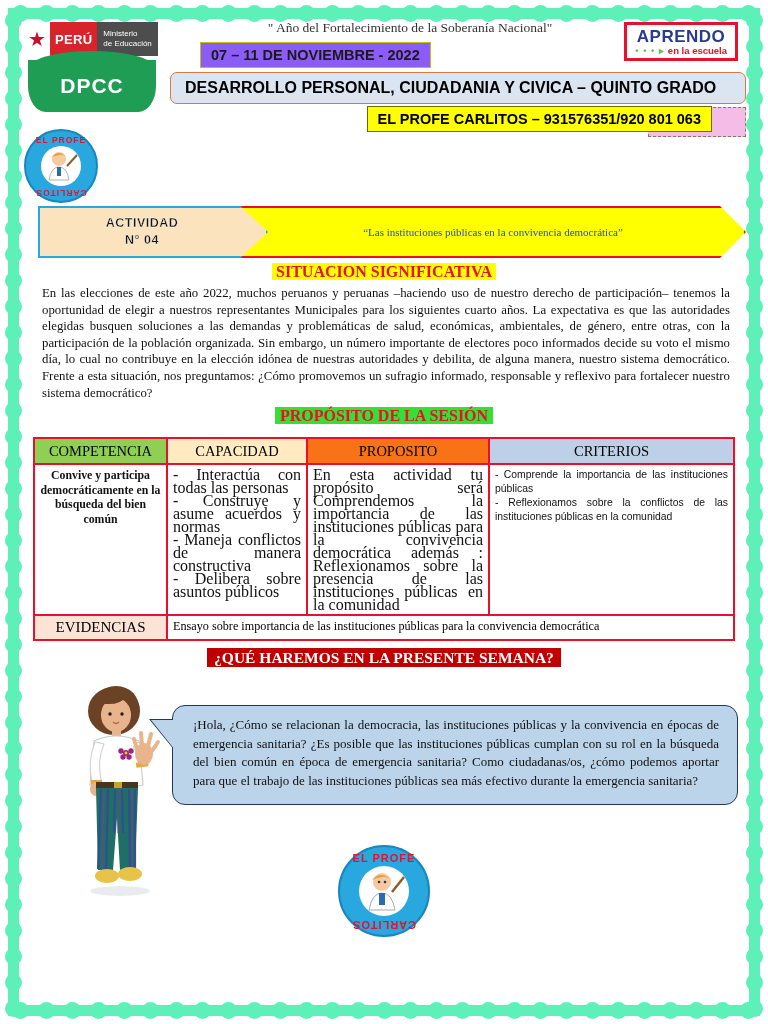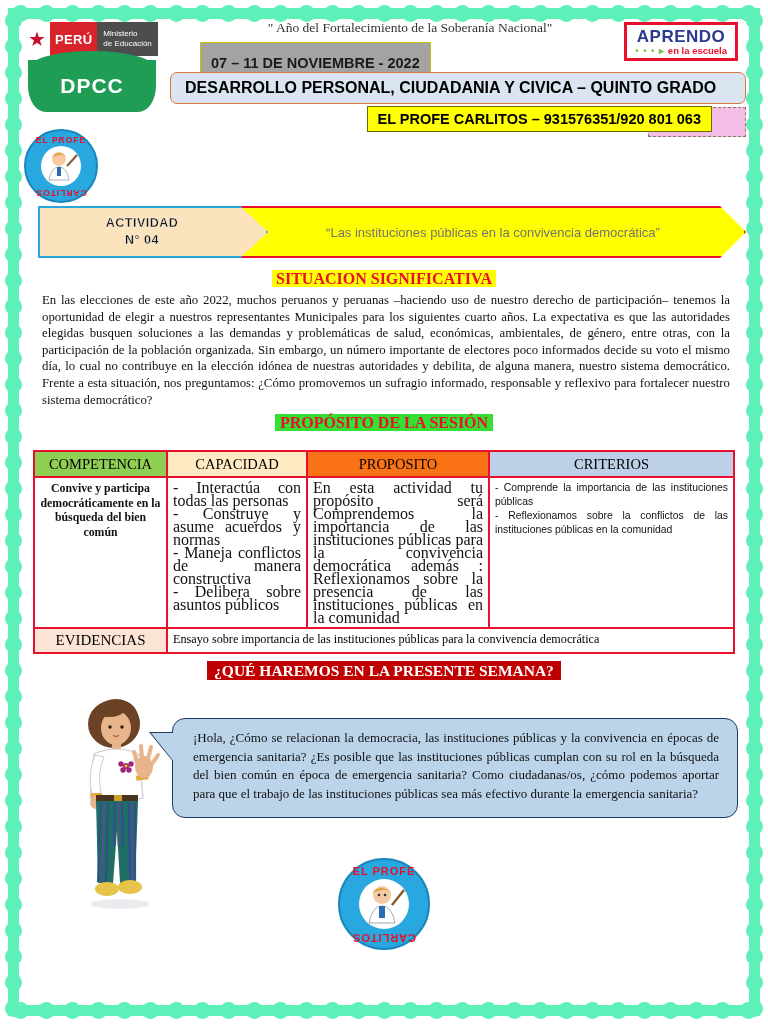--- a/index.html
+++ b/index.html
@@ -79,22 +79,22 @@
   }
 
   .year-title {
     position: absolute; left: 180px; top: 0px; width: 420px;
     text-align: center; font-size: 13.5px; color: #333;
     font-family: "Liberation Serif", serif;
   }
 
   .date-box {
     position: absolute; left: 180px; top: 22px;
-    background: #a3a3a3; border: 1px solid #c9c000;
-    padding: 12px 10px;
+    background: #8b5cf6; border: 1px solid #c9c000;
+    padding: 4px 10px;
     font-family: "Liberation Sans", sans-serif;
     font-weight: bold; font-size: 14.5px; color: #1a1a1a;
   }
 
   .aprendo-box {
     position: absolute; right: 10px; top: 2px;
     border: 3px solid #e8112d; background: #fff;
     padding: 3px 8px 2px; text-align: center;
   }
   .aprendo-1 {
@@ -177,22 +177,22 @@
   
   .act-row { position: relative; height: 52px; margin-top: 4px; }
   .chev-yellow {
     position: absolute; left: 190px; right: 2px; top: 0; height: 52px;
     background: #ffff00;
     border: 2px solid #e8112d;
     clip-path: polygon(0 0, calc(100% - 26px) 0, 100% 50%, calc(100% - 26px) 100%, 0 100%, 24px 50%);
     display: flex; align-items: center; justify-content: center;
   }
   .chev-yellow span {
-    font-family: Liberation Sans, sans-serif;
-    font-size: 13px; color: #737373; padding-left: 30px;
+    font-family: Liberation Serif, serif;
+    font-size: 11px; color: #1d4ed8; padding-left: 30px;
   }
   .chev-peach {
     position: absolute; left: 18px; top: 0; width: 230px; height: 52px;
     background: #fae3bd;
     border: 2px solid #29a8e0;
     clip-path: polygon(0 0, calc(100% - 28px) 0, 100% 50%, calc(100% - 28px) 100%, 0 100%);
     display: flex; flex-direction: column;
     align-items: center; justify-content: center;
     z-index: 2;
   }
@@ -200,21 +200,21 @@
     font-family: "Liberation Sans", sans-serif;
     font-weight: bold; font-size: 12.5px; color: #111;
     letter-spacing: .5px; line-height: 17px;
     padding-right: 22px;
     text-align: right;
     -webkit-text-stroke: .3px #fff;
   }
 
   
   .sit-title {
-    text-align: center; margin-top: 12px;
+    text-align: center; margin-top: 5px;
   }
   .sit-title span {
     background: #ffff00; color: #e8112d;
     font-family: "Liberation Serif", serif;
     font-weight: bold; font-size: 16px;
     padding: 0 4px;
   }
   .sit-body {
     margin: 4px 18px 0 22px;
     font-size: 12.8px; line-height: 16.6px;
@@ -225,21 +225,21 @@
   .prop-title { text-align: center; margin-top: 6px; }
   .prop-title span {
     background: #33e033; color: #e8112d;
     font-family: "Liberation Serif", serif;
     font-weight: bold; font-size: 16px; padding: 0 5px;
   }
 
   
   table.matrix {
     width: calc(100% - 26px);
-    margin: 18px 13px 0 13px;
+    margin: 12px 13px 0 13px;
     border-collapse: collapse;
     table-layout: fixed;
   }
   table.matrix td, table.matrix th {
     border: 2px solid #e8112d;
     vertical-align: top;
     padding: 3px 5px;
   }
   table.matrix th {
     text-align: center; vertical-align: middle;

